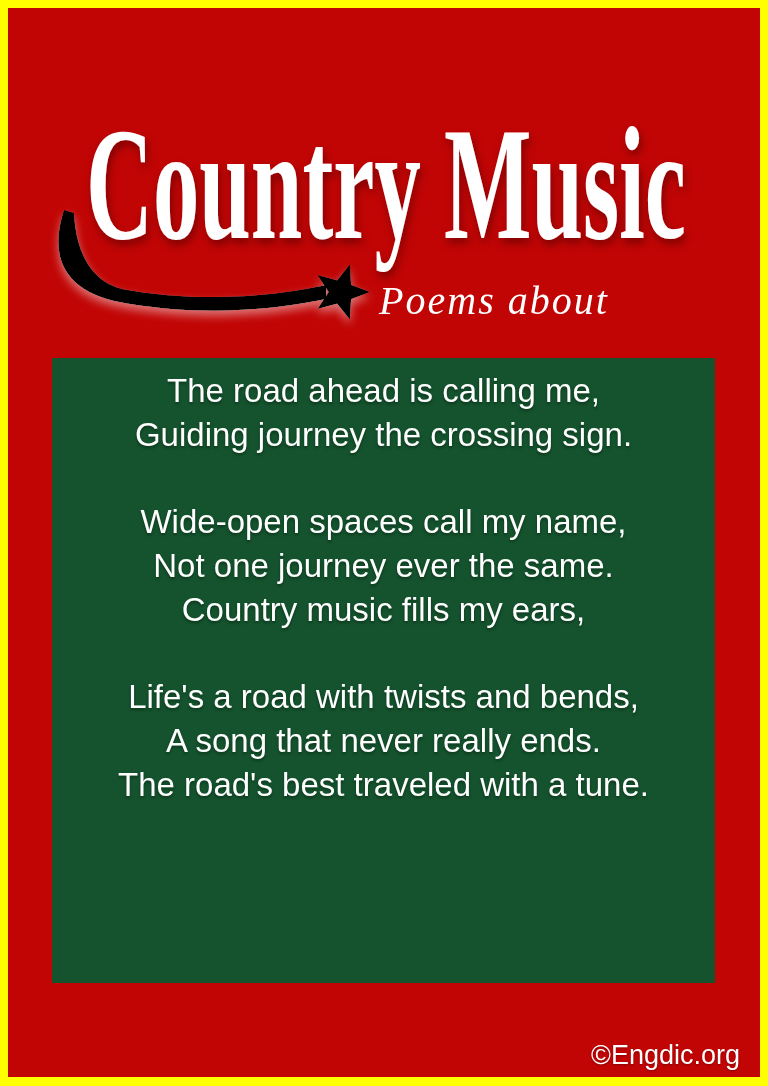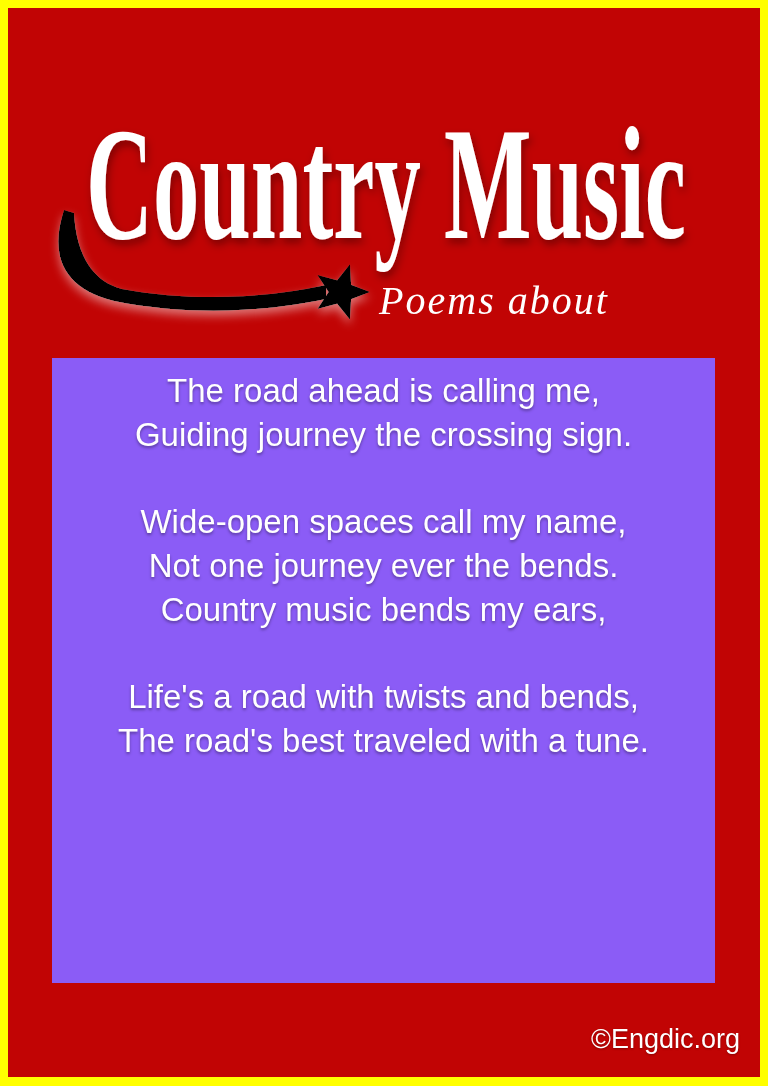--- a/index.html
+++ b/index.html
@@ -40,21 +40,21 @@
     font-style: italic;
     fill: #ffffff;
     letter-spacing: 2px;
   }
   .poem-box {
     position: absolute;
     left: 44px;
     top: 350px;
     width: 663px;
     height: 625px;
-    background: #8b5cf6;
+    background: #14532d;
     box-sizing: border-box;
     padding-top: 11px;
   }
   .stanza {
     margin: 0 0 43px 0;
   }
   .stanza:last-child {
     margin-bottom: 2px;
   }
   .poem-line {
@@ -62,21 +62,21 @@
     font-family: "Liberation Sans", sans-serif;
     font-size: 33px;
     line-height: 44px;
     text-align: center;
     white-space: nowrap;
     text-shadow: 0 2px 3px rgba(0,0,0,0.35);
   }
   .watermark {
     position: absolute;
     right: 20px;
-    bottom: 22px;
+    bottom: 6px;
     color: #ffffff;
     font-family: "Liberation Sans", sans-serif;
     font-size: 27px;
     text-shadow: 0 1px 2px rgba(0,0,0,0.3);
   }
 </style>
 </head>
 <body>
 
 <div class="canvas">
@@ -108,24 +108,25 @@
     <text class="subtitle-text" x="486" y="306" font-size="40" text-anchor="middle">Poems about</text>
   </svg>
 
   <div class="poem-box">
     <div class="stanza">
       <div class="poem-line">The road ahead is calling me,</div>
       <div class="poem-line">Guiding journey the crossing sign.</div>
     </div>
     <div class="stanza">
       <div class="poem-line">Wide-open spaces call my name,</div>
-      <div class="poem-line">Not one journey ever the bends.</div>
-      <div class="poem-line">Country music bends my ears,</div>
+      <div class="poem-line">Not one journey ever the same.</div>
+      <div class="poem-line">Country music fills my ears,</div>
     </div>
     <div class="stanza">
       <div class="poem-line">Life's a road with twists and bends,</div>
+      <div class="poem-line">A song that never really ends.</div>
       <div class="poem-line">The road's best traveled with a tune.</div>
     </div>
   </div>
 
   <div class="watermark">©Engdic.org</div>
 
 </div>
 
 </body></html>

